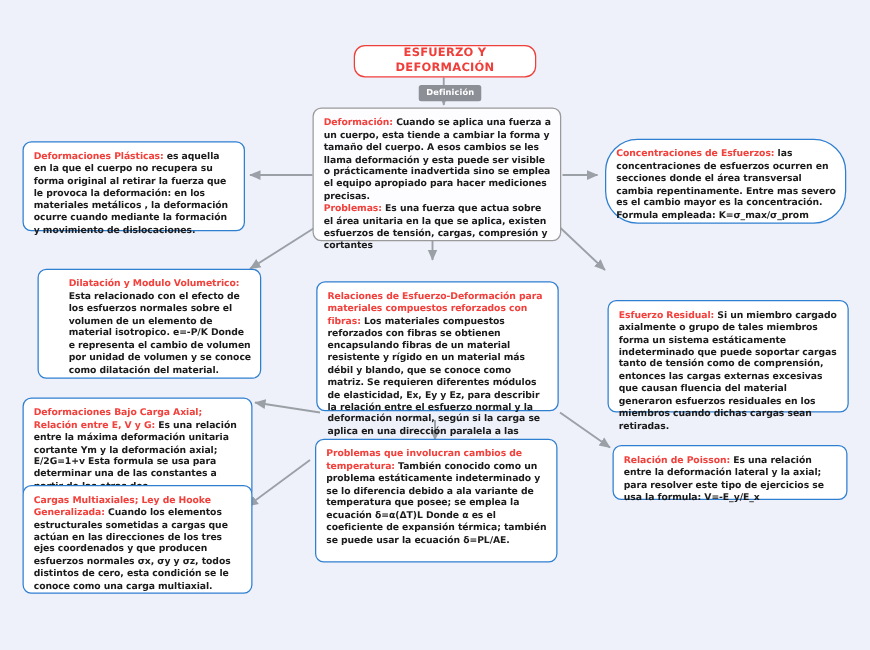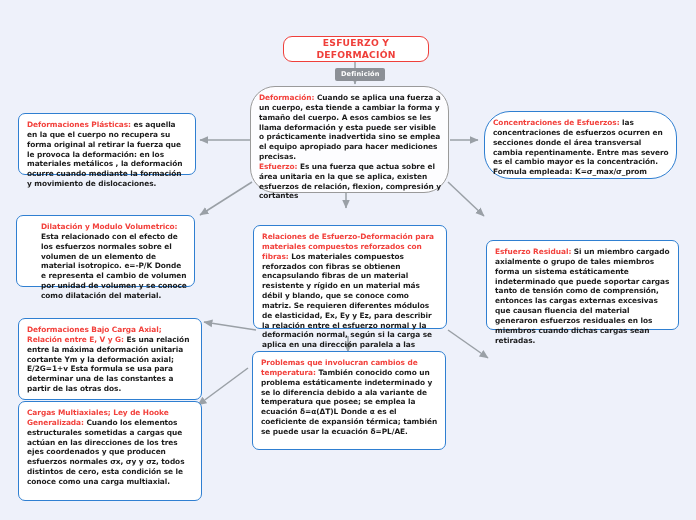--- a/index.html
+++ b/index.html
@@ -99,51 +99,54 @@
   </svg>
 
   <div class="node root" style="left:283px; top:36px; width:146px; height:26px;">
     <span>ESFUERZO Y DEFORMACIÓN</span>
   </div>
 
   <div class="edge-label" style="left:335px; top:68px;">
     <span>Definición</span>
   </div>
 
-  <div class="node center-def" style="left:250px; top:86px; width:199px; height:107px;border-radius:25px;">
+  <div class="node center-def" style="left:250px; top:86px; width:199px; height:107px;">
     <span class="hl">Deformación:</span><span> Cuando se aplica una fuerza a un cuerpo, esta tiende a cambiar la forma y tamaño del cuerpo. A esos cambios se les llama deformación y esta puede ser visible o prácticamente inadvertida sino se emplea el equipo apropiado para hacer mediciones precisas.</span><br>
-    <span class="hl">Esfuerzo:</span><span> Es una fuerza que actua sobre el área unitaria en la que se aplica, existen esfuerzos de relación, flexion, compresión y cortantes</span>
+    <span class="hl">Problemas:</span><span> Es una fuerza que actua sobre el área unitaria en la que se aplica, existen esfuerzos de tensión, cargas, compresión y cortantes</span>
   </div>
 
-  <div class="node" style="left:18px; top:113px; width:178px; height:62px;">
+  <div class="node" style="left:18px; top:113px; width:178px; height:72px;">
     <span class="hl">Deformaciones Plásticas:</span><span> es aquella en la que el cuerpo no recupera su forma original al retirar la fuerza que le provoca la deformación: en los materiales metálicos , la deformación ocurre cuando mediante la formación y movimiento de dislocaciones.</span>
   </div>
 
   <div class="node" style="left:484px; top:111px; width:193px; height:68px;border-radius:26px;">
     <span class="hl">Concentraciones de Esfuerzos:</span><span> las concentraciones de esfuerzos ocurren en secciones donde el área transversal cambia repentinamente. Entre mas severo es el cambio mayor es la concentración. Formula empleada: K=σ_max/σ_prom</span>
   </div>
 
-  <div class="node" style="left:16px; top:215px; width:179px; height:72px;padding-left:24px;">
+  <div class="node" style="left:30px; top:215px; width:179px; height:88px;padding-left:24px;">
     <span class="hl">Dilatación y Modulo Volumetrico:</span><span> Esta relacionado con el efecto de los esfuerzos normales sobre el volumen de un elemento de material isotropico.      e=-P/K Donde e representa el cambio de volumen por unidad de volumen y se conoce como dilatación del material.</span>
   </div>
 
   <div class="node" style="left:253px; top:225px; width:194px; height:104px;">
     <span class="hl">Relaciones de Esfuerzo-Deformación para materiales compuestos reforzados con fibras:</span><span> Los materiales compuestos reforzados con fibras se obtienen encapsulando fibras de un material resistente y rígido en un material más débil y blando, que se conoce como matriz. Se requieren diferentes módulos de elasticidad, Ex, Ey y Ez, para describir la relación entre el esfuerzo normal y la deformación normal, según si la carga se aplica en una dirección paralela a las fibras, perpendicular a la capa o trans-versal.</span>
   </div>
 
   <div class="node" style="left:486px; top:208px; width:193px; height:90px;margin-top:32px;">
     <span class="hl">Esfuerzo Residual:</span><span> Si un miembro cargado axialmente o grupo de tales miembros forma un sistema estáticamente indeterminado que puede soportar cargas tanto de tensión como de comprensión, entonces las cargas externas excesivas que causan fluencia del material generaron esfuerzos residuales en los miembros cuando dichas cargas sean retiradas.</span>
   </div>
 
   <div class="node" style="left:18px; top:318px; width:184px; height:82px;">
     <span class="hl">Deformaciones Bajo Carga Axial; Relación entre E, V y G:</span><span> Es una relación entre la máxima deformación unitaria cortante Ym y la deformación axial;   E/2G=1+v Esta formula se usa para determinar una de las constantes a partir de las otras dos.</span>
   </div>
 
   <div class="node" style="left:252px; top:351px; width:194px; height:99px;">
     <span class="hl">Problemas que involucran cambios de temperatura:</span><span> También conocido como un problema estáticamente indeterminado y se lo diferencia debido a ala variante de temperatura que posee; se emplea la ecuación   δ=α(ΔT)L Donde α es  el coeficiente de expansión térmica; también se puede usar la ecuación δ=PL/AE.</span>
   </div>
 
+  <div class="node" style="left:490px; top:356px; width:188px; height:44px;">
+    <span class="hl">Relación de Poisson:</span><span> Es una relación entre la deformación lateral y la axial; para resolver este tipo de ejercicios se usa la formula: V=-E_y/E_x</span>
+  </div>
 
-  <div class="node" style="left:18px; top:401px; width:184px; height:100px;">
+  <div class="node" style="left:18px; top:388px; width:184px; height:87px;">
     <span class="hl">Cargas Multiaxiales; Ley de Hooke Generalizada:</span><span> Cuando los elementos estructurales sometidas a cargas que actúan en las direcciones de los tres ejes coordenados y que producen esfuerzos normales σx, σy y σz, todos distintos de cero, esta condición se le conoce como una carga multiaxial.</span>
   </div>
 
 </div>
 
 </body></html>

